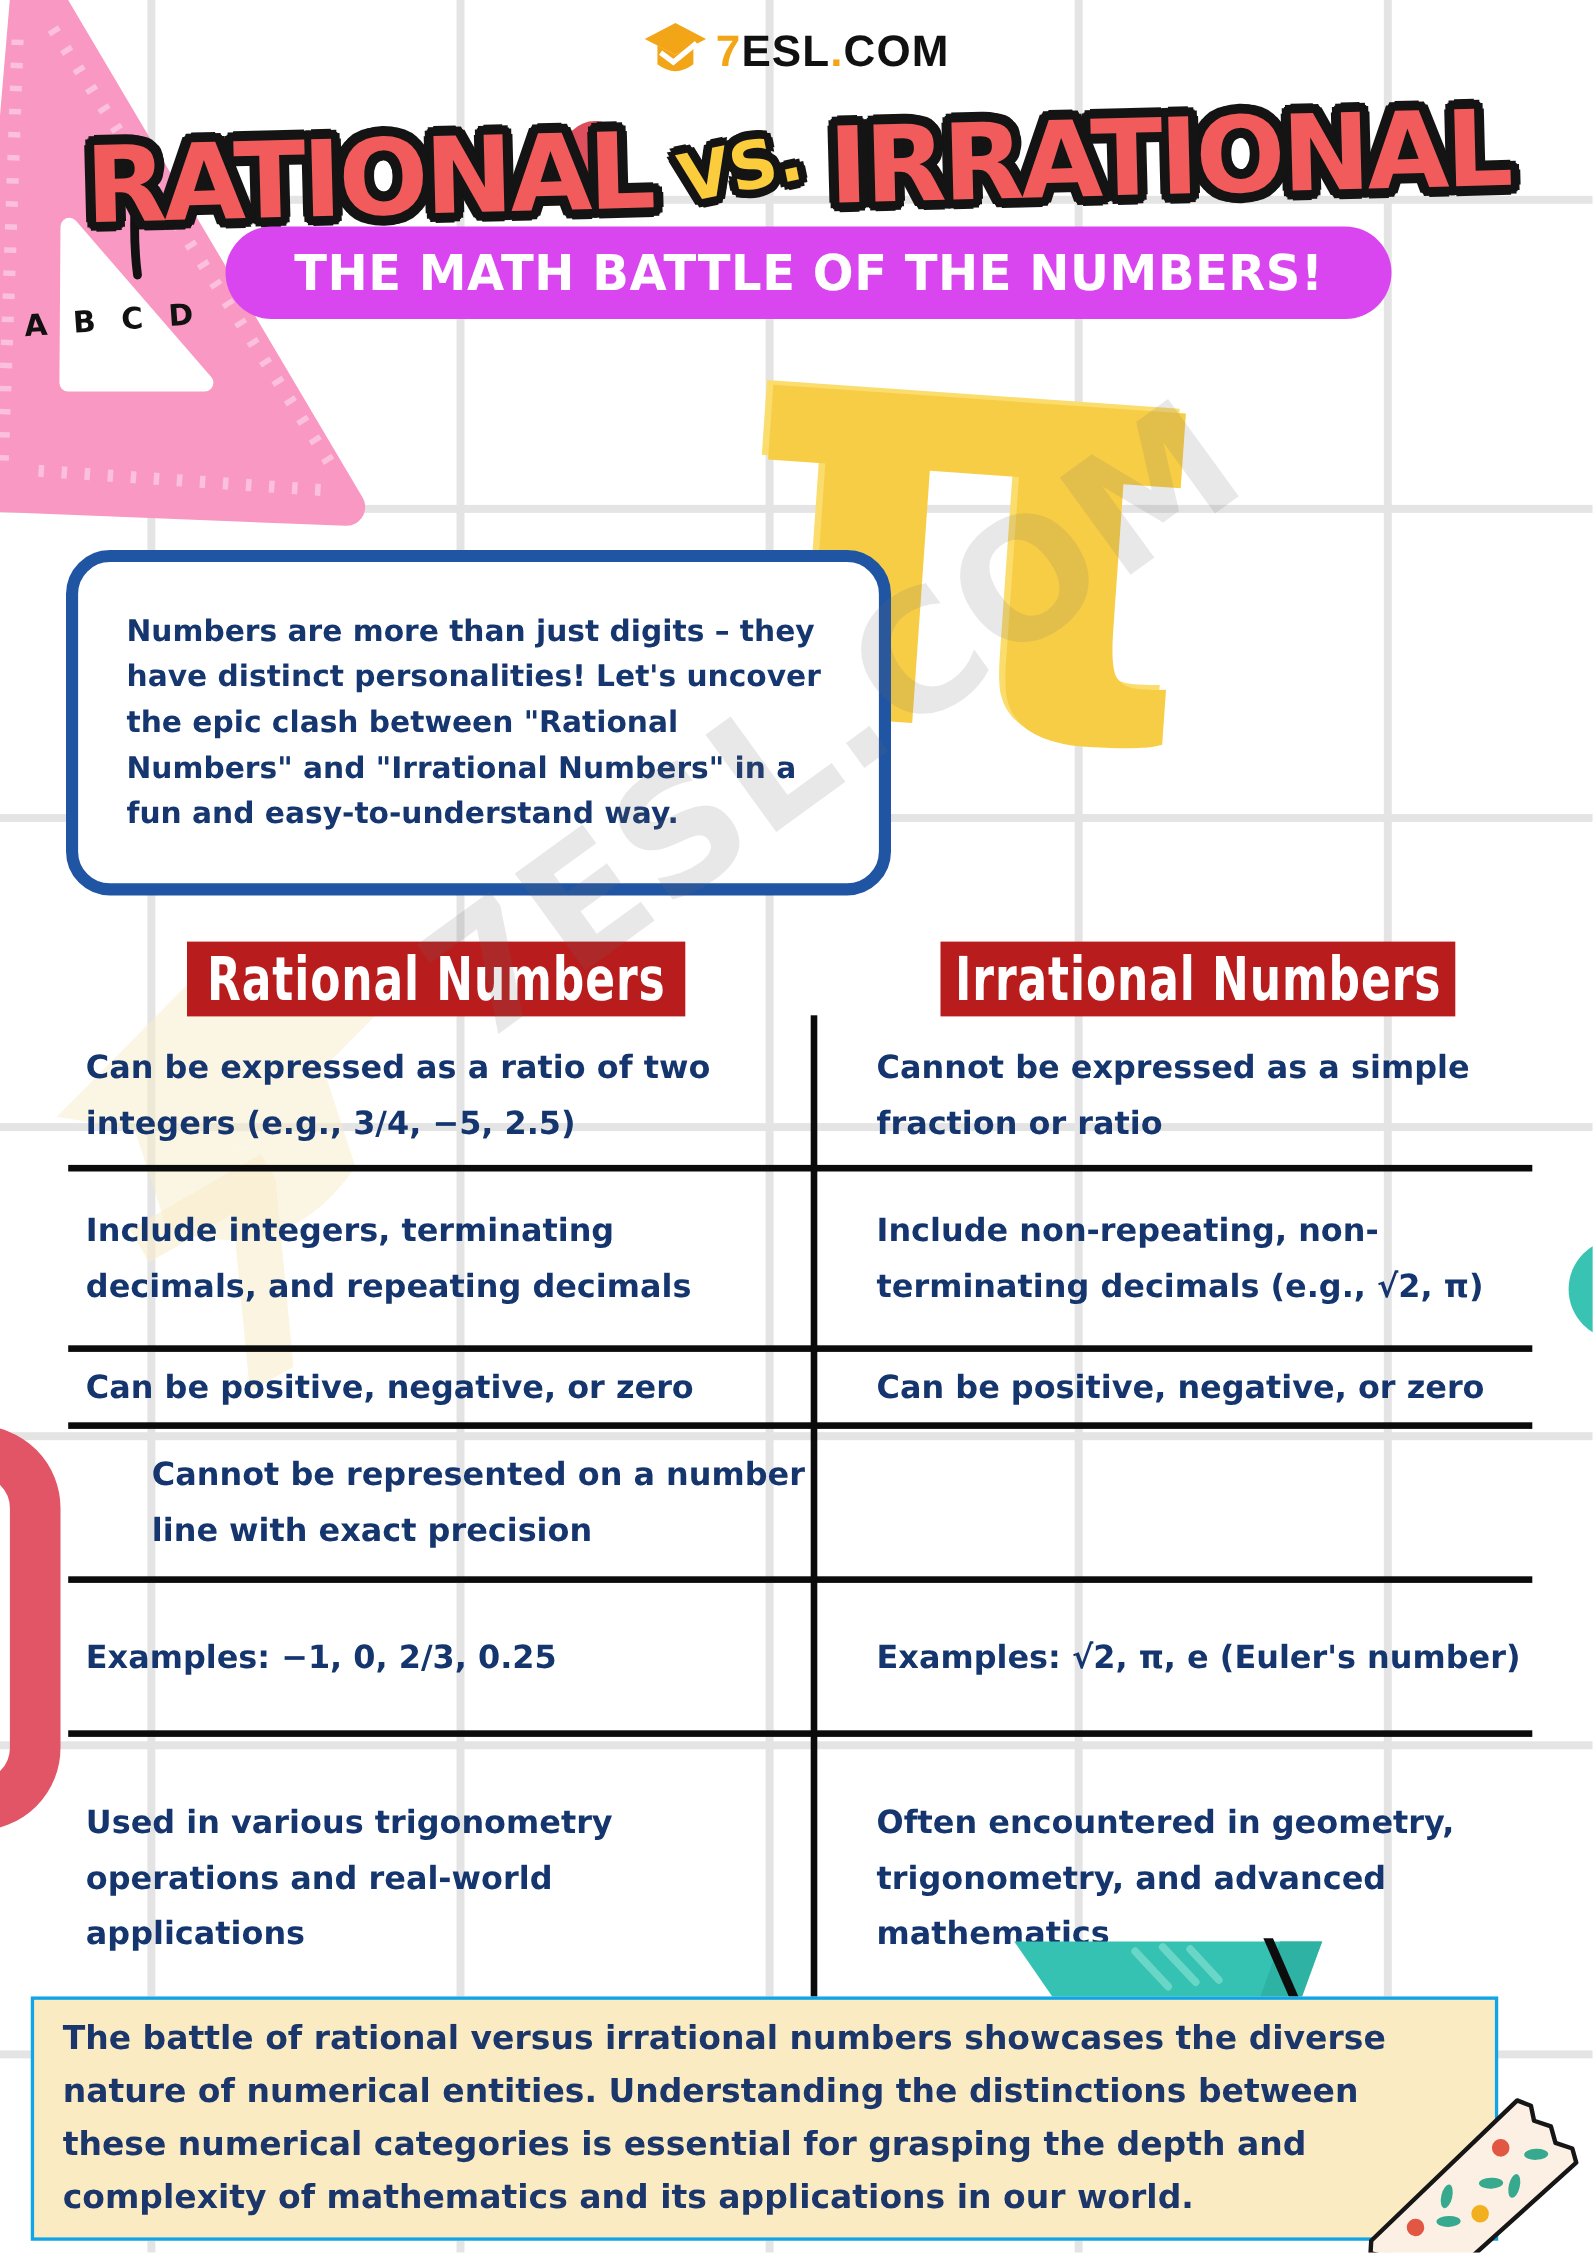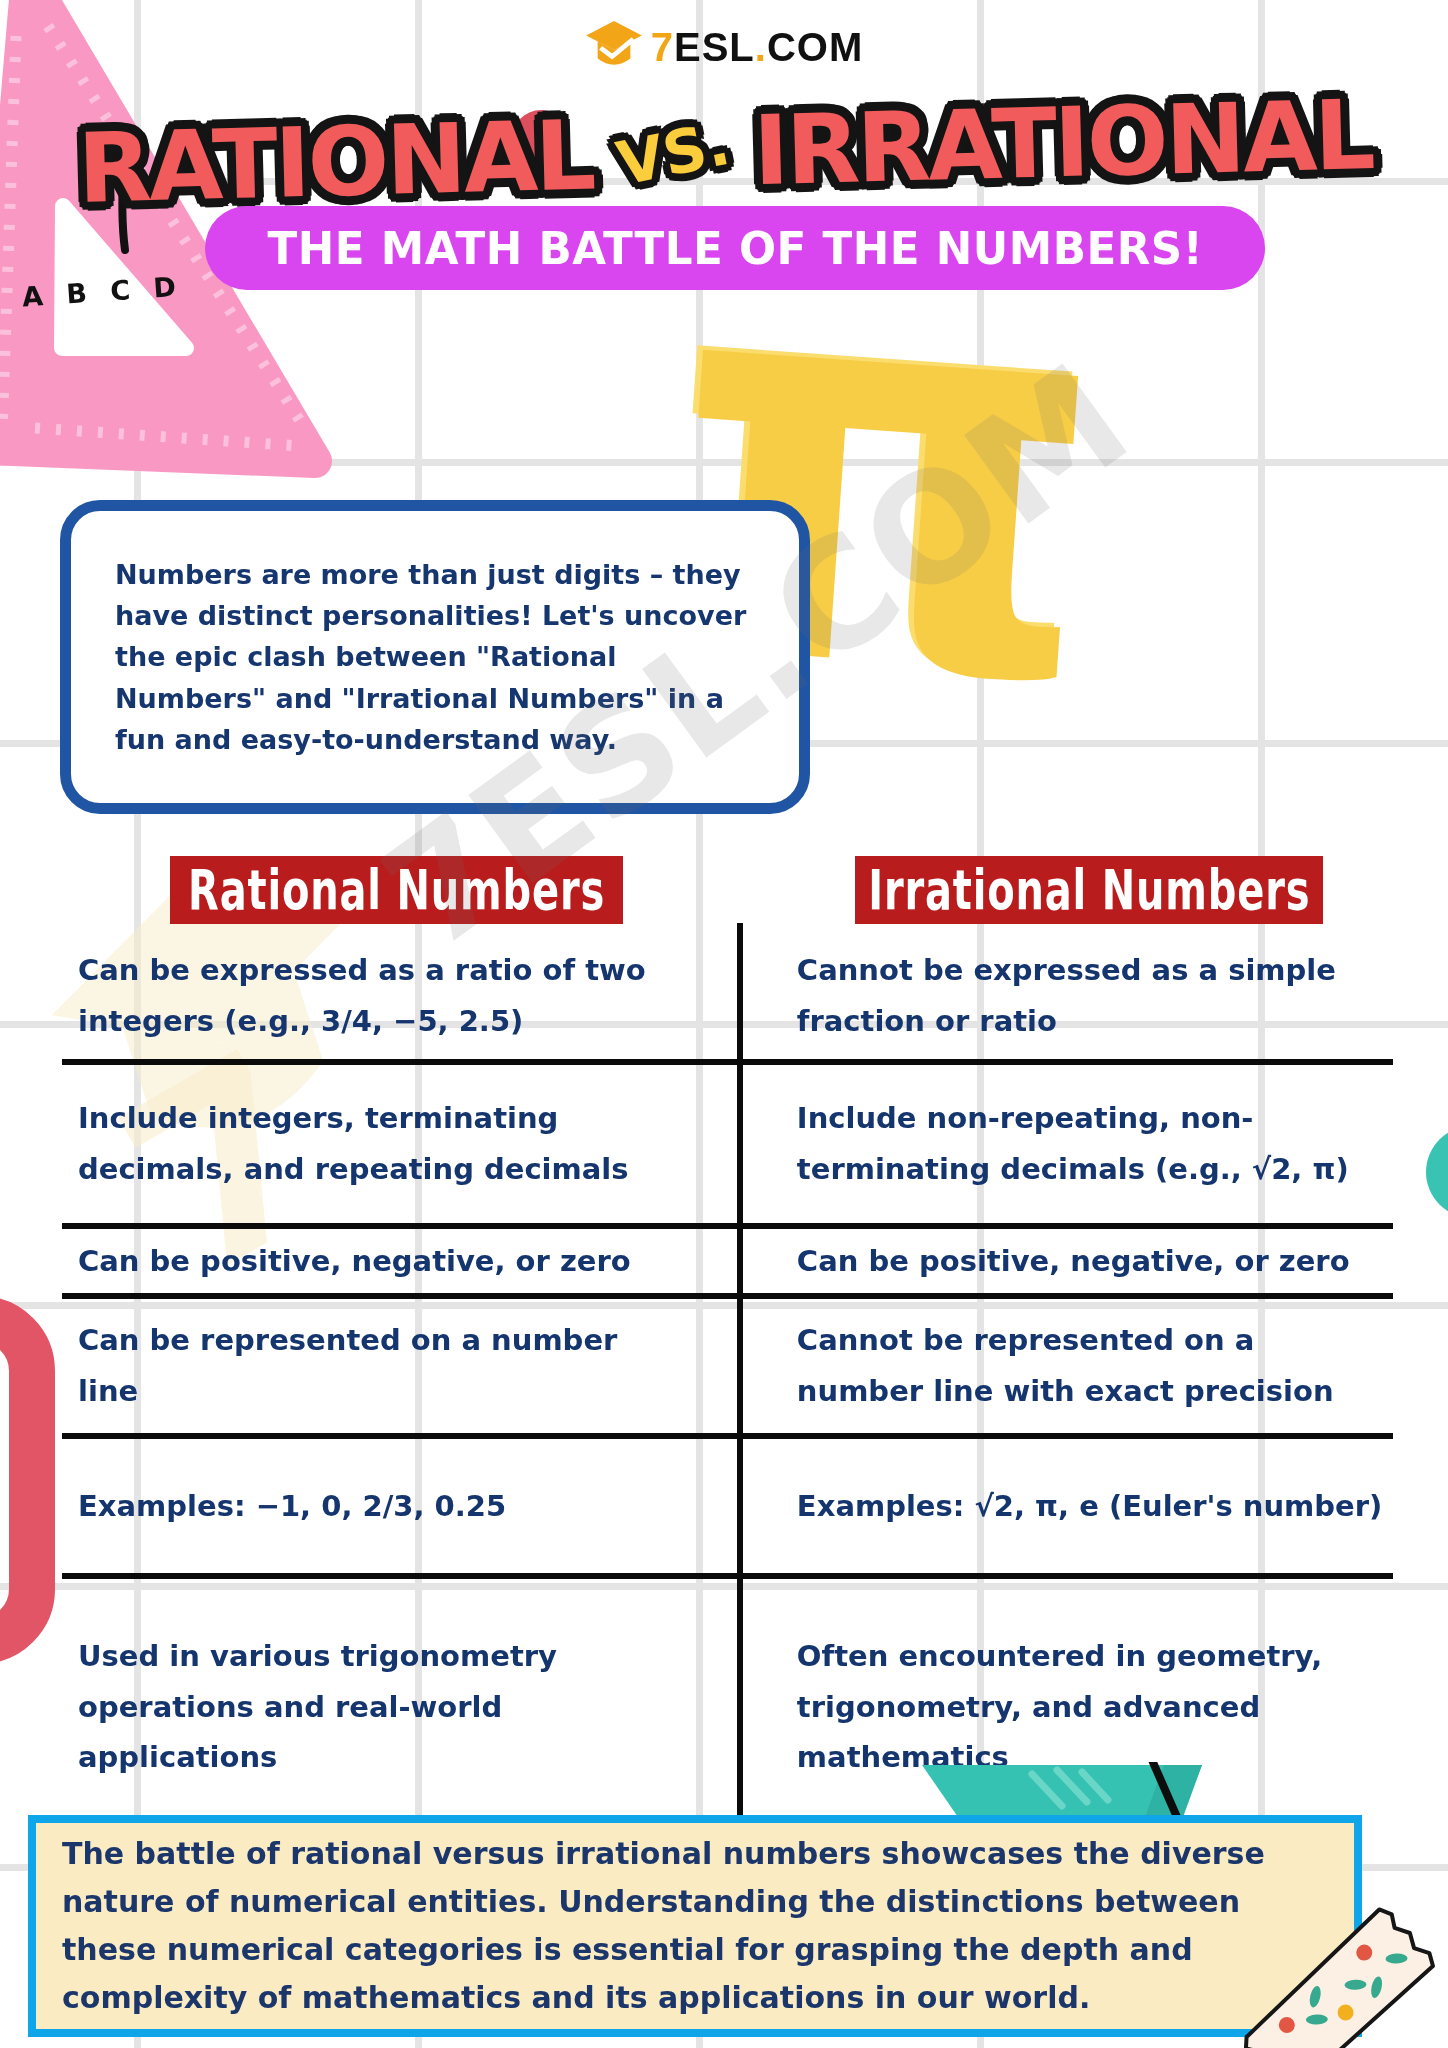--- a/index.html
+++ b/index.html
@@ -65,21 +65,21 @@
   .cmp-divider{position:absolute;left:675px;top:-10px;bottom:0;width:6px;background:#0b0b0b;}
   .cmp-row{display:flex;box-sizing:border-box;border-bottom:6px solid #0b0b0b;}
   .cmp-row.last{border-bottom:none;}
   .r0{height:132px}.r1{height:164px}.r2{height:70px}.r3{height:140px}.r4{height:140px}.r5{height:256px}
   .cell{box-sizing:border-box;display:flex;align-items:center;font-size:29px;font-weight:bold;
         color:#15356E;line-height:1.75;}
   .cell-l{width:675px;padding:6px 46px 6px 16px;}
   .cell-r{width:656px;padding:6px 10px 6px 44px;margin-left:32px;}
 
   
-  .footer{left:28px;top:1815px;width:1334px;height:222px;background:#FBEBC3;border:8px solid #0ea5e9;
+  .footer{left:28px;top:1815px;width:1334px;height:222px;background:#FBEBC3;border:3px solid #0ea5e9;
           box-sizing:border-box;z-index:4;display:flex;align-items:center;padding:14px 26px;}
   .footer p{margin:0;font-size:30px;font-weight:bold;color:#1B366B;line-height:1.6;}
 
   
   .ruler{left:-20px;top:-34px;z-index:1;}
   .abcd{left:22px;top:276px;z-index:2;font-size:27px;font-weight:bold;letter-spacing:7px;
         color:#111;transform:rotate(-4deg);}
   .red-hook{left:-95px;top:1296px;width:150px;height:368px;box-sizing:border-box;
             border:46px solid #E25566;border-radius:80px;z-index:1;}
   .teal-circle{left:1426px;top:1126px;width:92px;height:92px;border-radius:50%;background:#38C3B3;z-index:1;}
@@ -161,21 +161,20 @@
     </div>
     <div class="cmp-row r1">
       <div class="cell cell-l">Include integers, terminating decimals, and repeating decimals</div>
       <div class="cell cell-r">Include non-repeating, non-terminating decimals (e.g., √2, π)</div>
     </div>
     <div class="cmp-row r2">
       <div class="cell cell-l">Can be positive, negative, or zero</div>
       <div class="cell cell-r">Can be positive, negative, or zero</div>
     </div>
     <div class="cmp-row r3">
-      <div class="cell cell-l">Can be represented on a number line</div>
       <div class="cell cell-r">Cannot be represented on a number line with exact precision</div>
     </div>
     <div class="cmp-row r4">
       <div class="cell cell-l">Examples: −1, 0, 2/3, 0.25</div>
       <div class="cell cell-r">Examples: √2, π, e (Euler's number)</div>
     </div>
     <div class="cmp-row r5 last">
       <div class="cell cell-l">Used in various trigonometry operations and real-world applications</div>
       <div class="cell cell-r">Often encountered in geometry, trigonometry, and advanced mathematics</div>
     </div>

